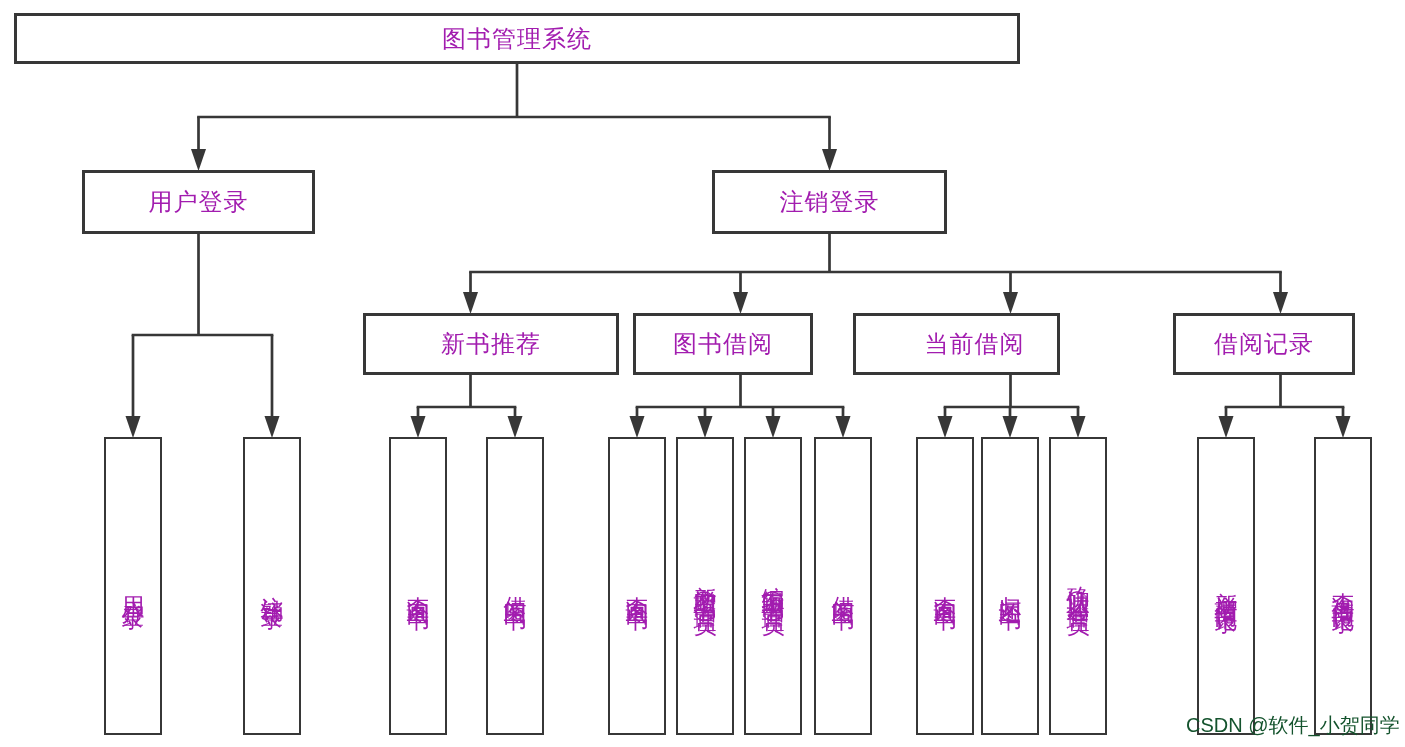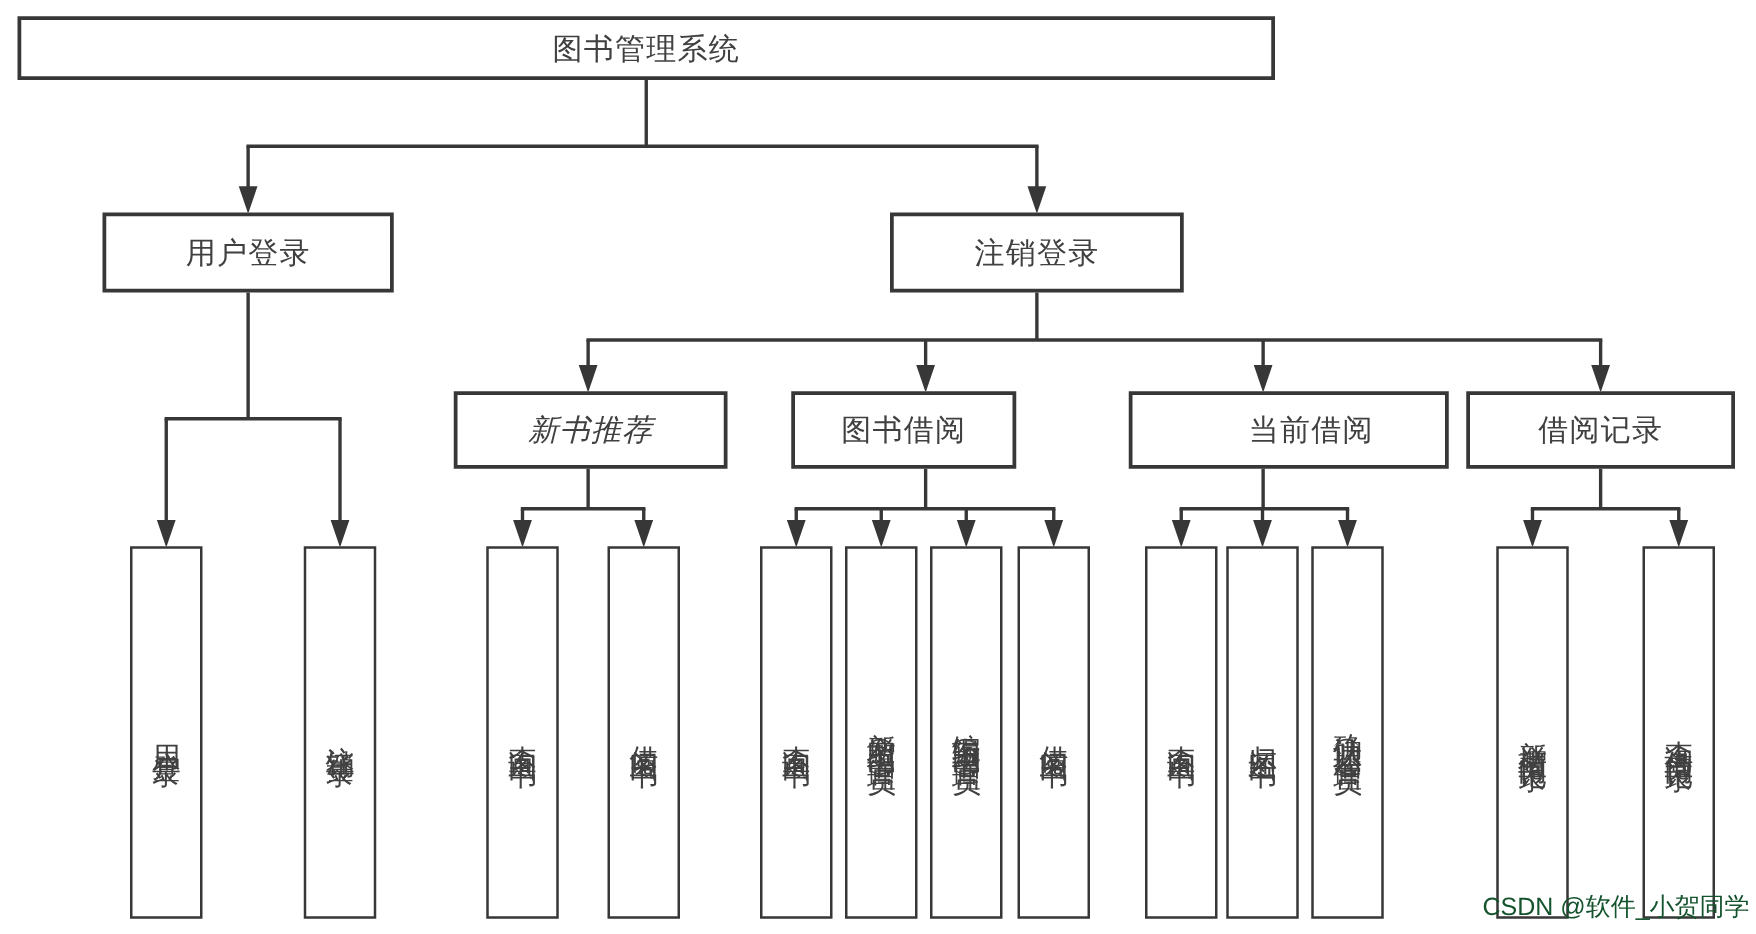--- a/index.html
+++ b/index.html
@@ -10,21 +10,21 @@
     font-family:"Liberation Sans","DejaVu Sans",sans-serif;
     overflow:hidden;
   }
   .stage svg{position:absolute;left:0;top:0;z-index:1;}
   .node{
     position:absolute;
     box-sizing:border-box;
     background:#ffffff;
     border:3px solid #373737;
     display:flex;align-items:center;justify-content:center;
-    color:#404040;
+    color:#a21caf;
     z-index:2;
   }
   .node .hlabel{
     font-size:24px;
     letter-spacing:1px;
     white-space:nowrap;
   }
   .leaf{border-width:2px;}
   .leaf .vlabel{
     writing-mode:vertical-rl;
@@ -108,30 +108,30 @@
     <span class="hlabel">图书管理系统</span>
   </div>
 
   <div class="node" id="n-login" style="left:82px;top:170px;width:233px;height:64px;">
     <span class="hlabel">用户登录</span>
   </div>
   <div class="node" id="n-manage" style="left:712px;top:170px;width:235px;height:64px;">
     <span class="hlabel">注销登录</span>
   </div>
 
-  <div class="node" id="n-newbook" style="left:363px;top:313px;width:219px;height:62px;font-style:italic;">
+  <div class="node" id="n-newbook" style="left:363px;top:313px;width:256px;height:62px;">
     <span class="hlabel">新书推荐</span>
   </div>
   <div class="node" id="n-borrow" style="left:633px;top:313px;width:180px;height:62px;">
     <span class="hlabel">图书借阅</span>
   </div>
-  <div class="node" id="n-current" style="left:903px;top:313px;width:256px;height:62px;padding-left:36px;">
+  <div class="node" id="n-current" style="left:853px;top:313px;width:207px;height:62px;padding-left:36px;">
     <span class="hlabel">当前借阅</span>
   </div>
-  <div class="node" id="n-records" style="left:1173px;top:313px;width:215px;height:62px;">
+  <div class="node" id="n-records" style="left:1173px;top:313px;width:182px;height:62px;">
     <span class="hlabel">借阅记录</span>
   </div>
 
   <div class="node leaf" id="lf-login-0" style="left:104px;top:437px;width:58px;height:298px;">
     <span class="vlabel">用户登录</span>
   </div>
   <div class="node leaf" id="lf-login-1" style="left:243px;top:437px;width:58px;height:298px;">
     <span class="vlabel">注销登录</span>
   </div>
 

